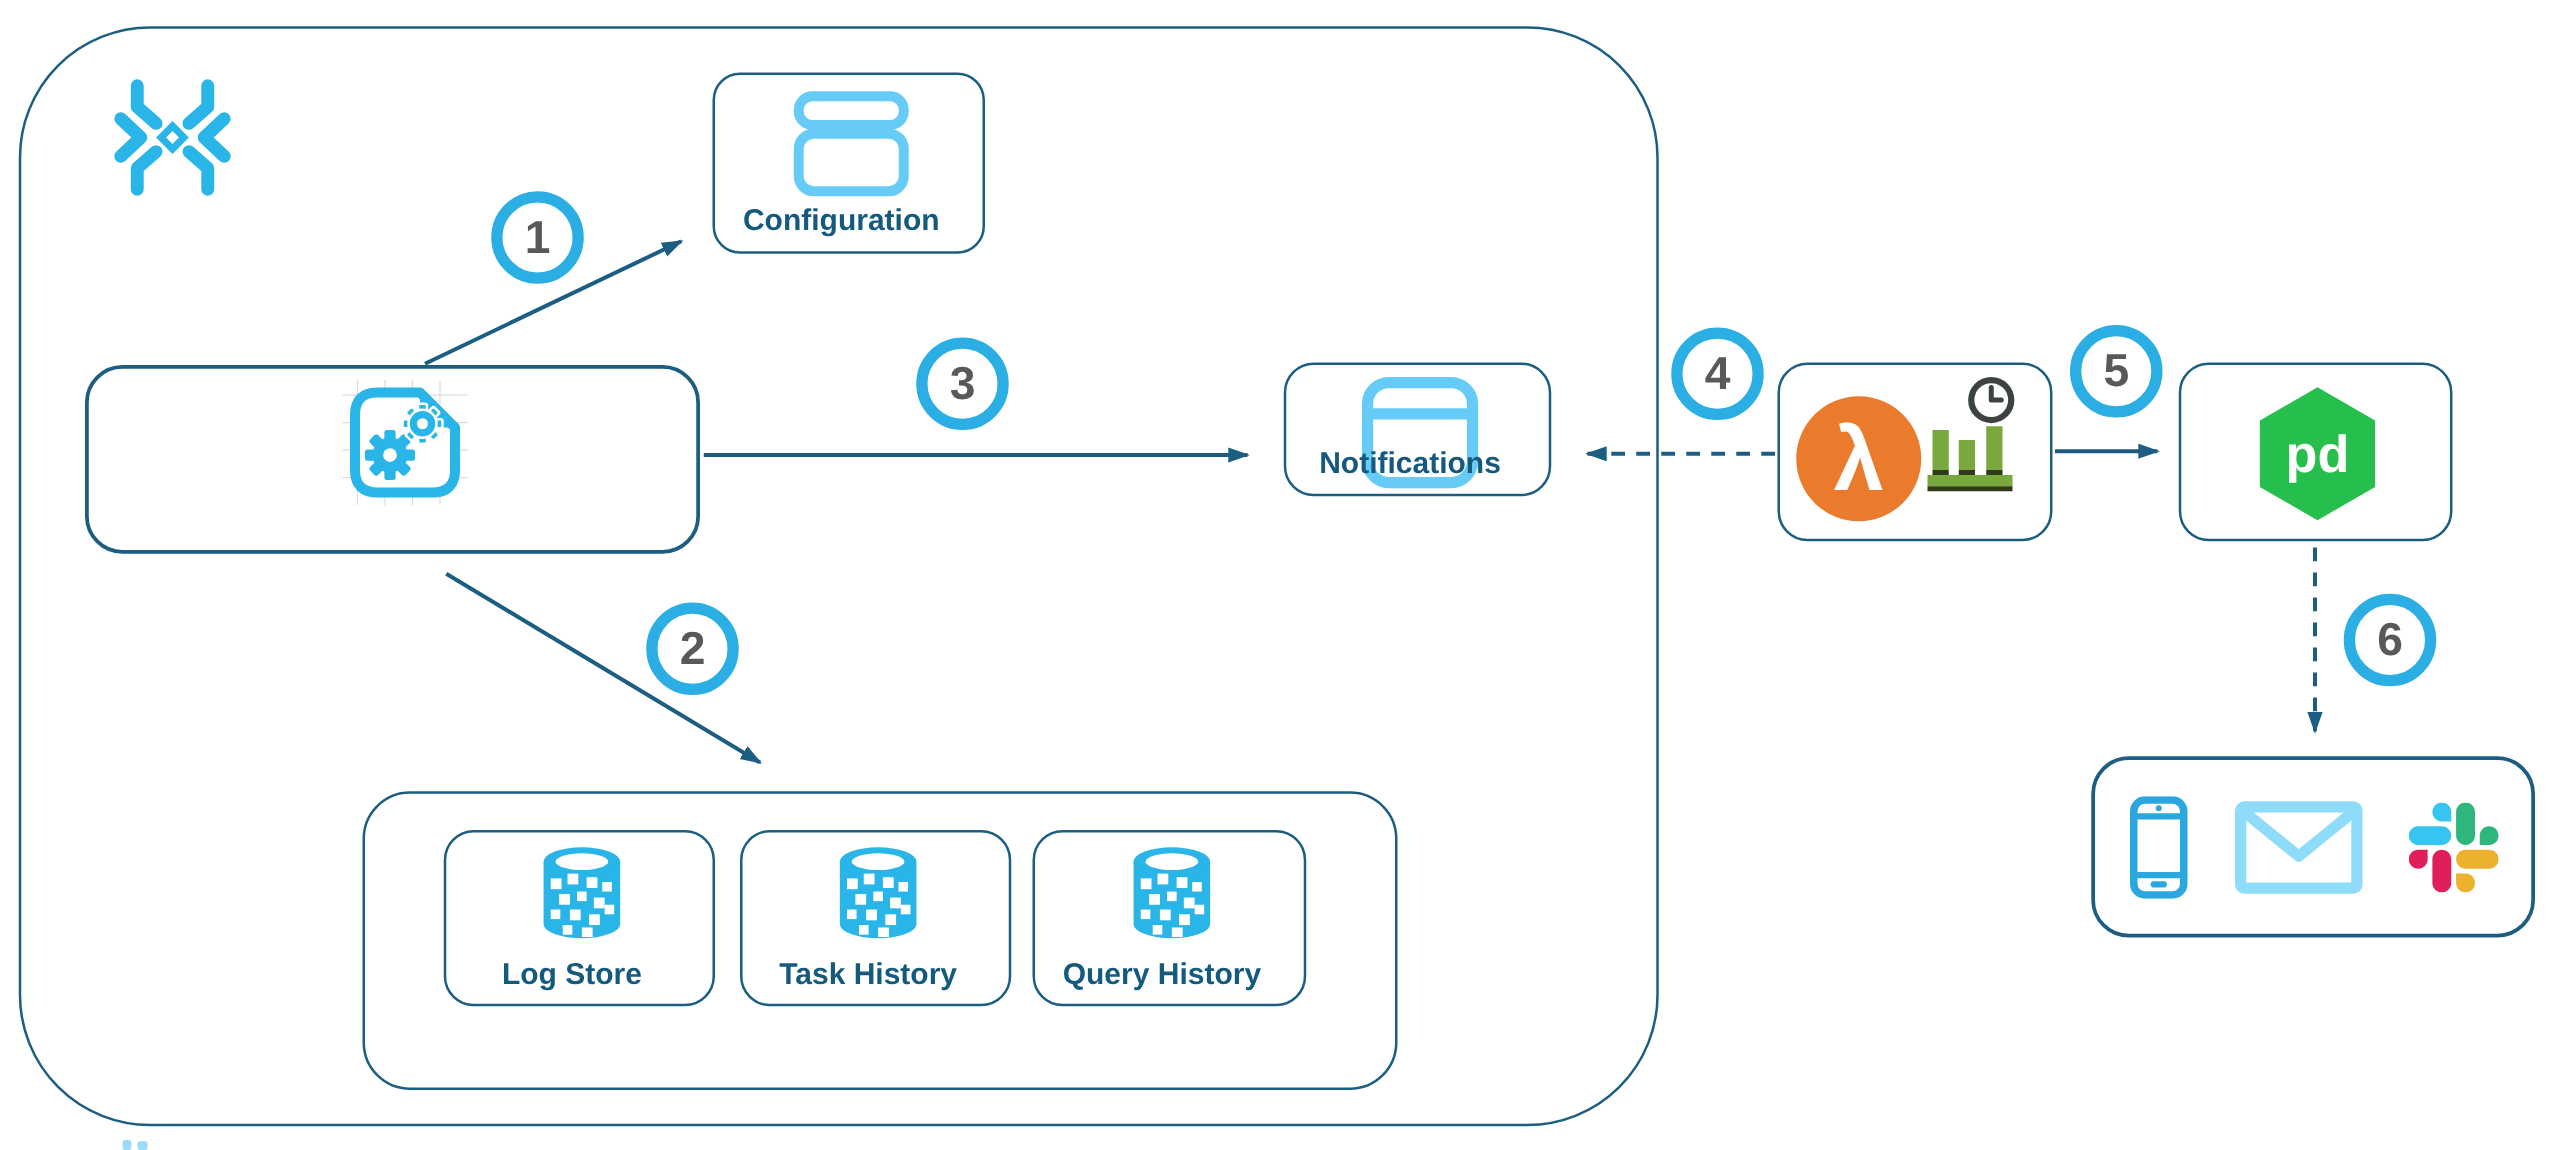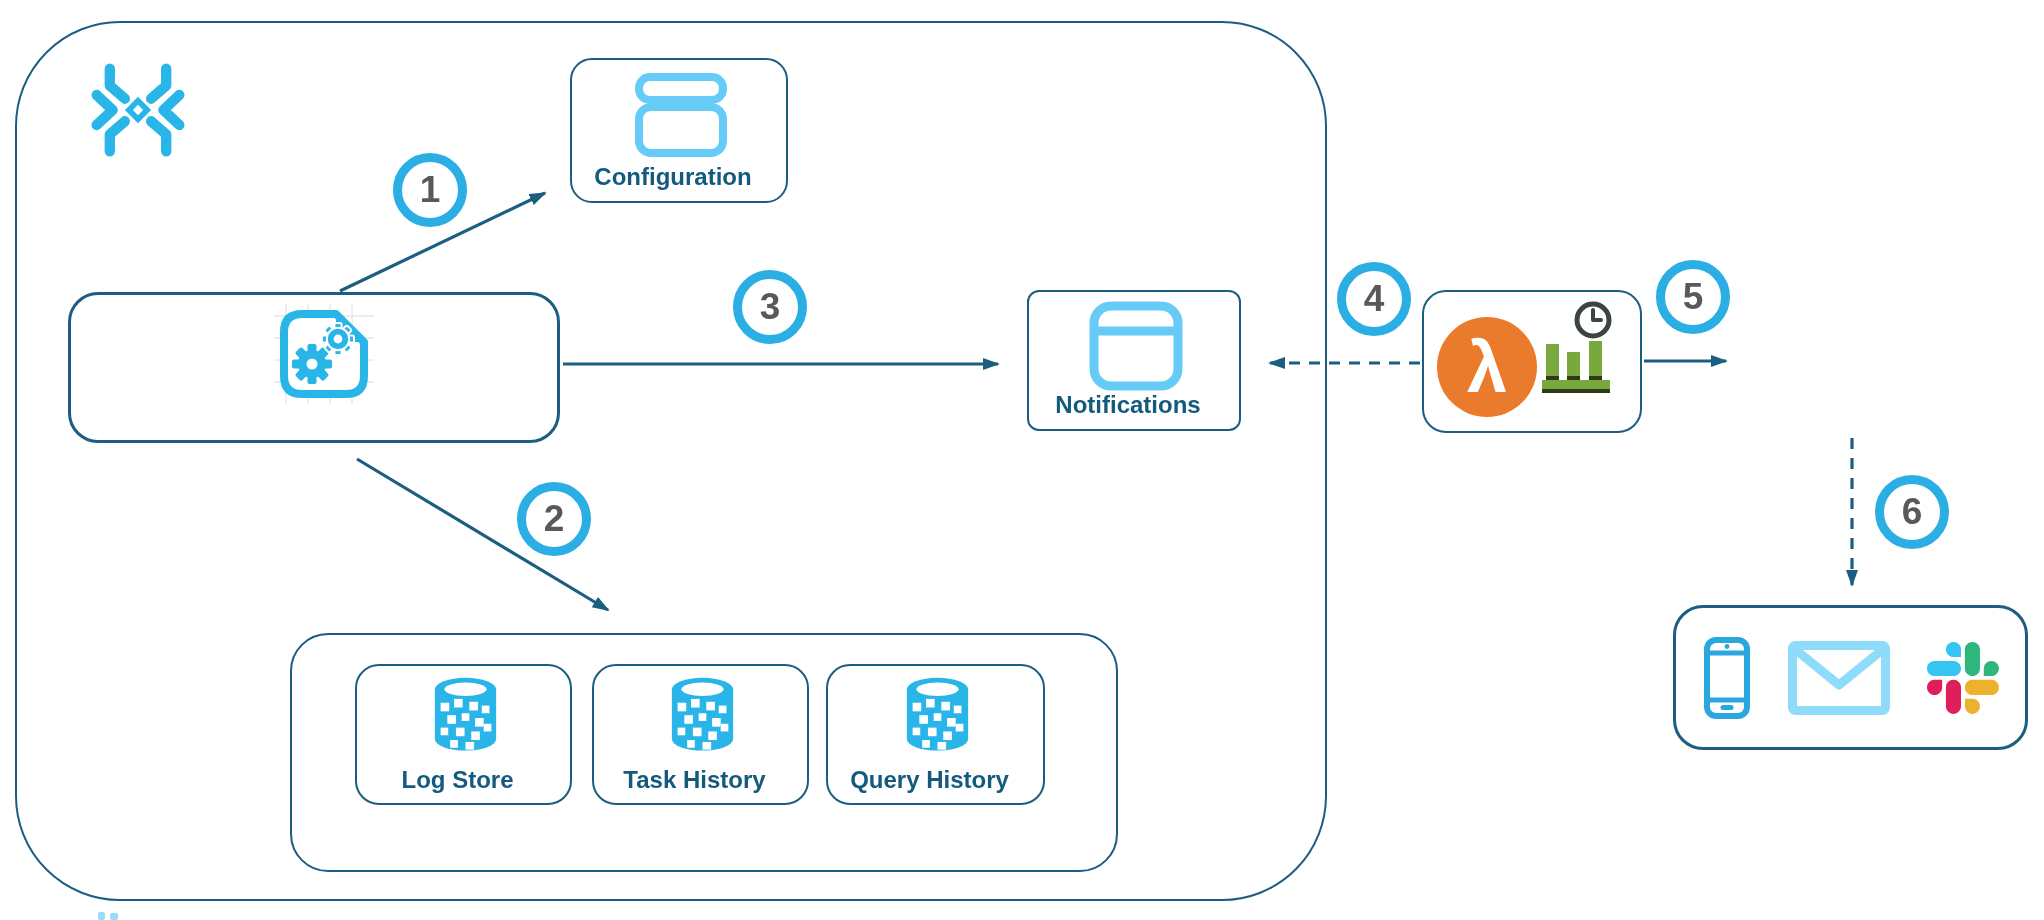--- a/index.html
+++ b/index.html
@@ -87,21 +87,21 @@
           <rect x="-4.5" y="-20" width="9" height="40" rx="2" transform="rotate(45)"></rect>
           <rect x="-4.5" y="-20" width="9" height="40" rx="2" transform="rotate(90)"></rect>
           <rect x="-4.5" y="-20" width="9" height="40" rx="2" transform="rotate(135)"></rect>
           <circle r="14"></circle>
             <circle r="5.5" fill="#fff" stroke="none"></circle>
         </g>
       </g>
     </svg>
   </div>
 
-  <div class="node" style="left:1027px;top:290px;width:214px;height:141px;border-width:2.5px;border-radius:12px;">
+  <div class="node" style="left:1027px;top:290px;width:214px;height:107px;border-width:2.5px;border-radius:24px;">
     <svg class="icon" style="left:59px;top:8px" width="96" height="92" viewBox="0 0 96 92">
       <rect x="6" y="6" width="84" height="80" rx="17" fill="none" stroke="#66CCF7" stroke-width="9"></rect>
       <line x1="7" y1="31" x2="89" y2="31" stroke="#66CCF7" stroke-width="9"></line>
     </svg>
     <div class="lbl" style="bottom:10px;font-size:24px;">Notifications</div>
   </div>
 
   <div id="log-sources">
     <div class="node" style="left:63px;top:29px;width:217px;height:141px;border-width:2.5px;border-radius:24px;">
       <svg class="icon db-icon" style="left:70px;top:8px" width="77" height="90" viewBox="0 0 76 94">
@@ -193,20 +193,26 @@
         <rect x="6" y="91" width="68" height="4"></rect>
       </g>
       <g>
         <circle cx="57" cy="22" r="19.5" fill="#fff"></circle>
         <circle cx="57" cy="22" r="16" fill="#fff" stroke="#3C4440" stroke-width="5"></circle>
         <path d="M57,22 L57,12 M57,22 L65,22" stroke="#3C4440" stroke-width="4" stroke-linecap="round"></path>
       </g>
     </svg>
   </div>
 
+  <div class="node" style="left:1743px;top:290px;width:219px;height:143px;border-width:2.5px;border-radius:24px;">
+    <svg class="icon" style="left:52px;top:11px" width="114" height="120" viewBox="-60 -62 120 124">
+      <polygon points="0,-56 48.5,-28 48.5,28 0,56 -48.5,28 -48.5,-28" fill="#26BF4E"></polygon>
+      <text x="0" y="15" text-anchor="middle" font-size="44" font-weight="bold" fill="#fff">pd</text>
+    </svg>
+  </div>
 
   <div class="node" style="left:1673px;top:605px;width:355px;height:145px;border-radius:30px;">
     <div class="endrow">
       <svg width="48" height="82" viewBox="0 0 48 82">
         <rect x="4" y="3" width="40" height="76" rx="9" fill="#fff" stroke="#2AA7DE" stroke-width="6"></rect>
         <line x1="5" y1="16" x2="43" y2="16" stroke="#2AA7DE" stroke-width="5"></line>
         <line x1="5" y1="63" x2="43" y2="63" stroke="#2AA7DE" stroke-width="5"></line>
         <circle cx="24" cy="9.5" r="2.4" fill="#2AA7DE"></circle>
         <rect x="17.5" y="68" width="13" height="5" rx="2.5" fill="#2AA7DE"></rect>
       </svg>

